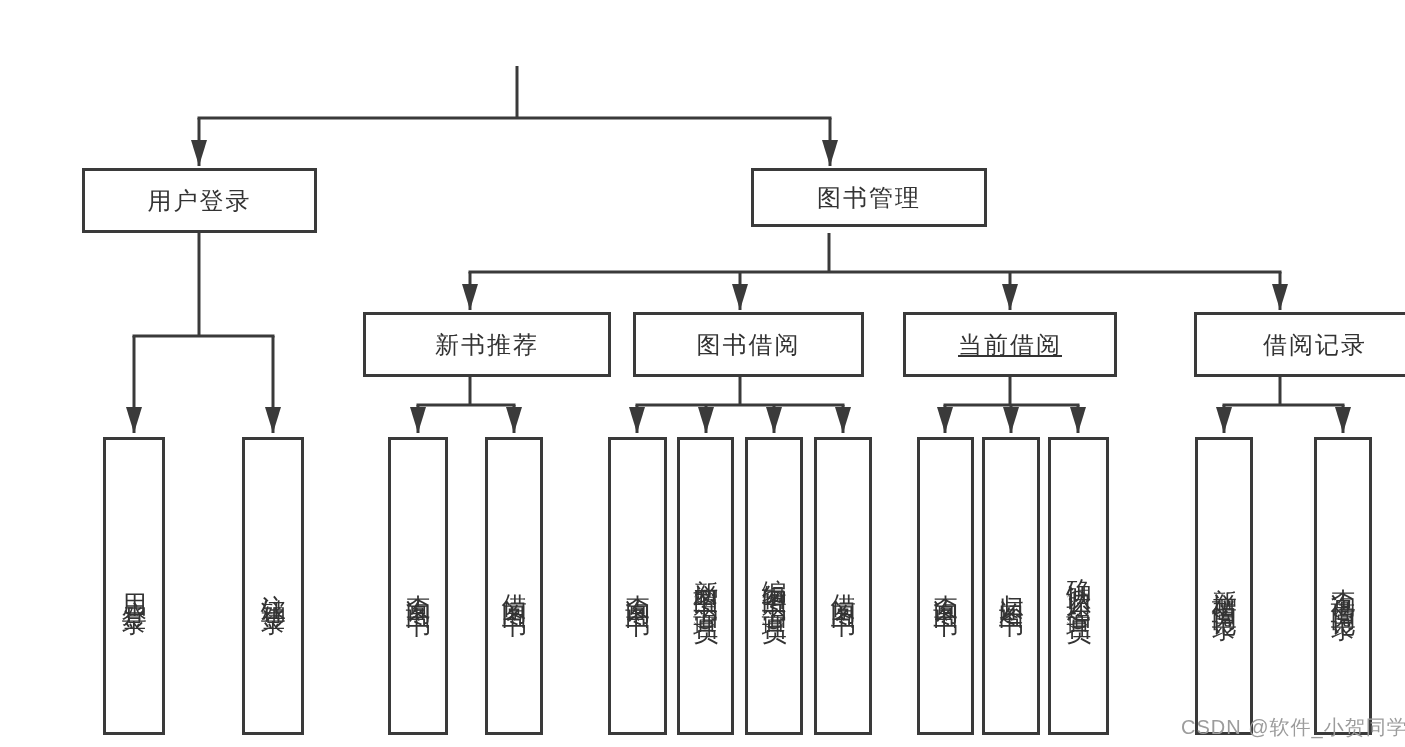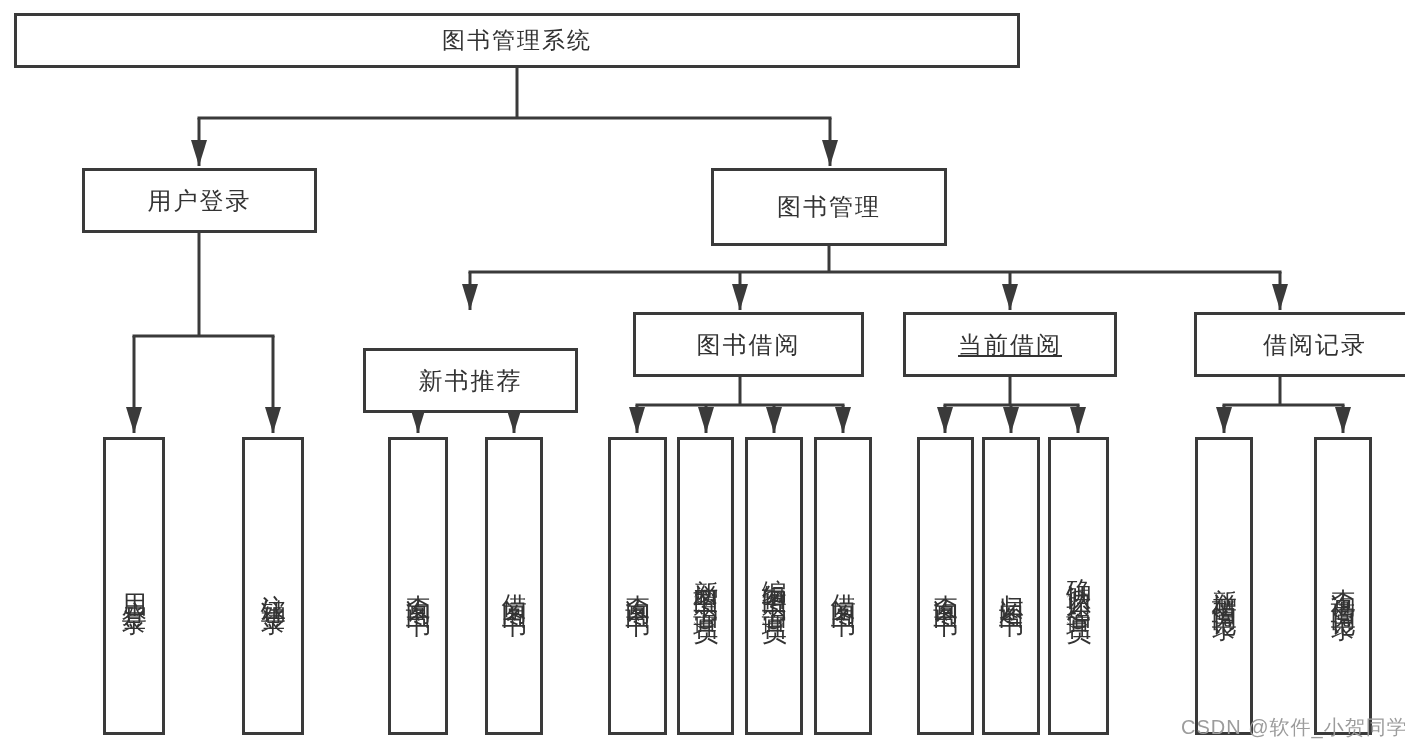--- a/index.html
+++ b/index.html
@@ -98,26 +98,25 @@
     </g>
 
     <g>
       <line x1="1280" y1="377" x2="1280" y2="405"></line>
       <line class="branch" x1="1224" y1="405" x2="1343" y2="405"></line>
       <line x1="1224" y1="405" x2="1224" y2="433" marker-end="url(#ah)"></line>
       <line x1="1343" y1="405" x2="1343" y2="433" marker-end="url(#ah)"></line>
     </g>
   </svg>
 
-  <div class="node root" style="left:14px;top:13px;width:1006px;height:55px;">图书管理系统</div>
 
   <div class="node" style="left:82px;top:168px;width:235px;height:65px;">用户登录</div>
-  <div class="node" style="left:711px;top:168px;width:236px;height:78px;">图书管理</div>
+  <div class="node" style="left:751px;top:168px;width:236px;height:59px;">图书管理</div>
 
-  <div class="node" style="left:363px;top:312px;width:215px;height:65px;margin-top:36px;">新书推荐</div>
+  <div class="node" style="left:363px;top:312px;width:248px;height:65px;">新书推荐</div>
   <div class="node" style="left:633px;top:312px;width:231px;height:65px;">图书借阅</div>
   <div class="node" style="left:903px;top:312px;width:214px;height:65px;text-decoration:underline;">当前借阅</div>
   <div class="node" style="left:1194px;top:312px;width:214px;height:65px;padding-left:28px;">借阅记录</div>
 
   <div class="vnode" style="left:103px;top:437px;width:62px;height:298px;">用户登录</div>
   <div class="vnode" style="left:242px;top:437px;width:62px;height:298px;">注销登录</div>
 
   <div class="vnode" style="left:388px;top:437px;width:60px;height:298px;">查询图书</div>
   <div class="vnode" style="left:485px;top:437px;width:58px;height:298px;">借阅图书</div>
 

